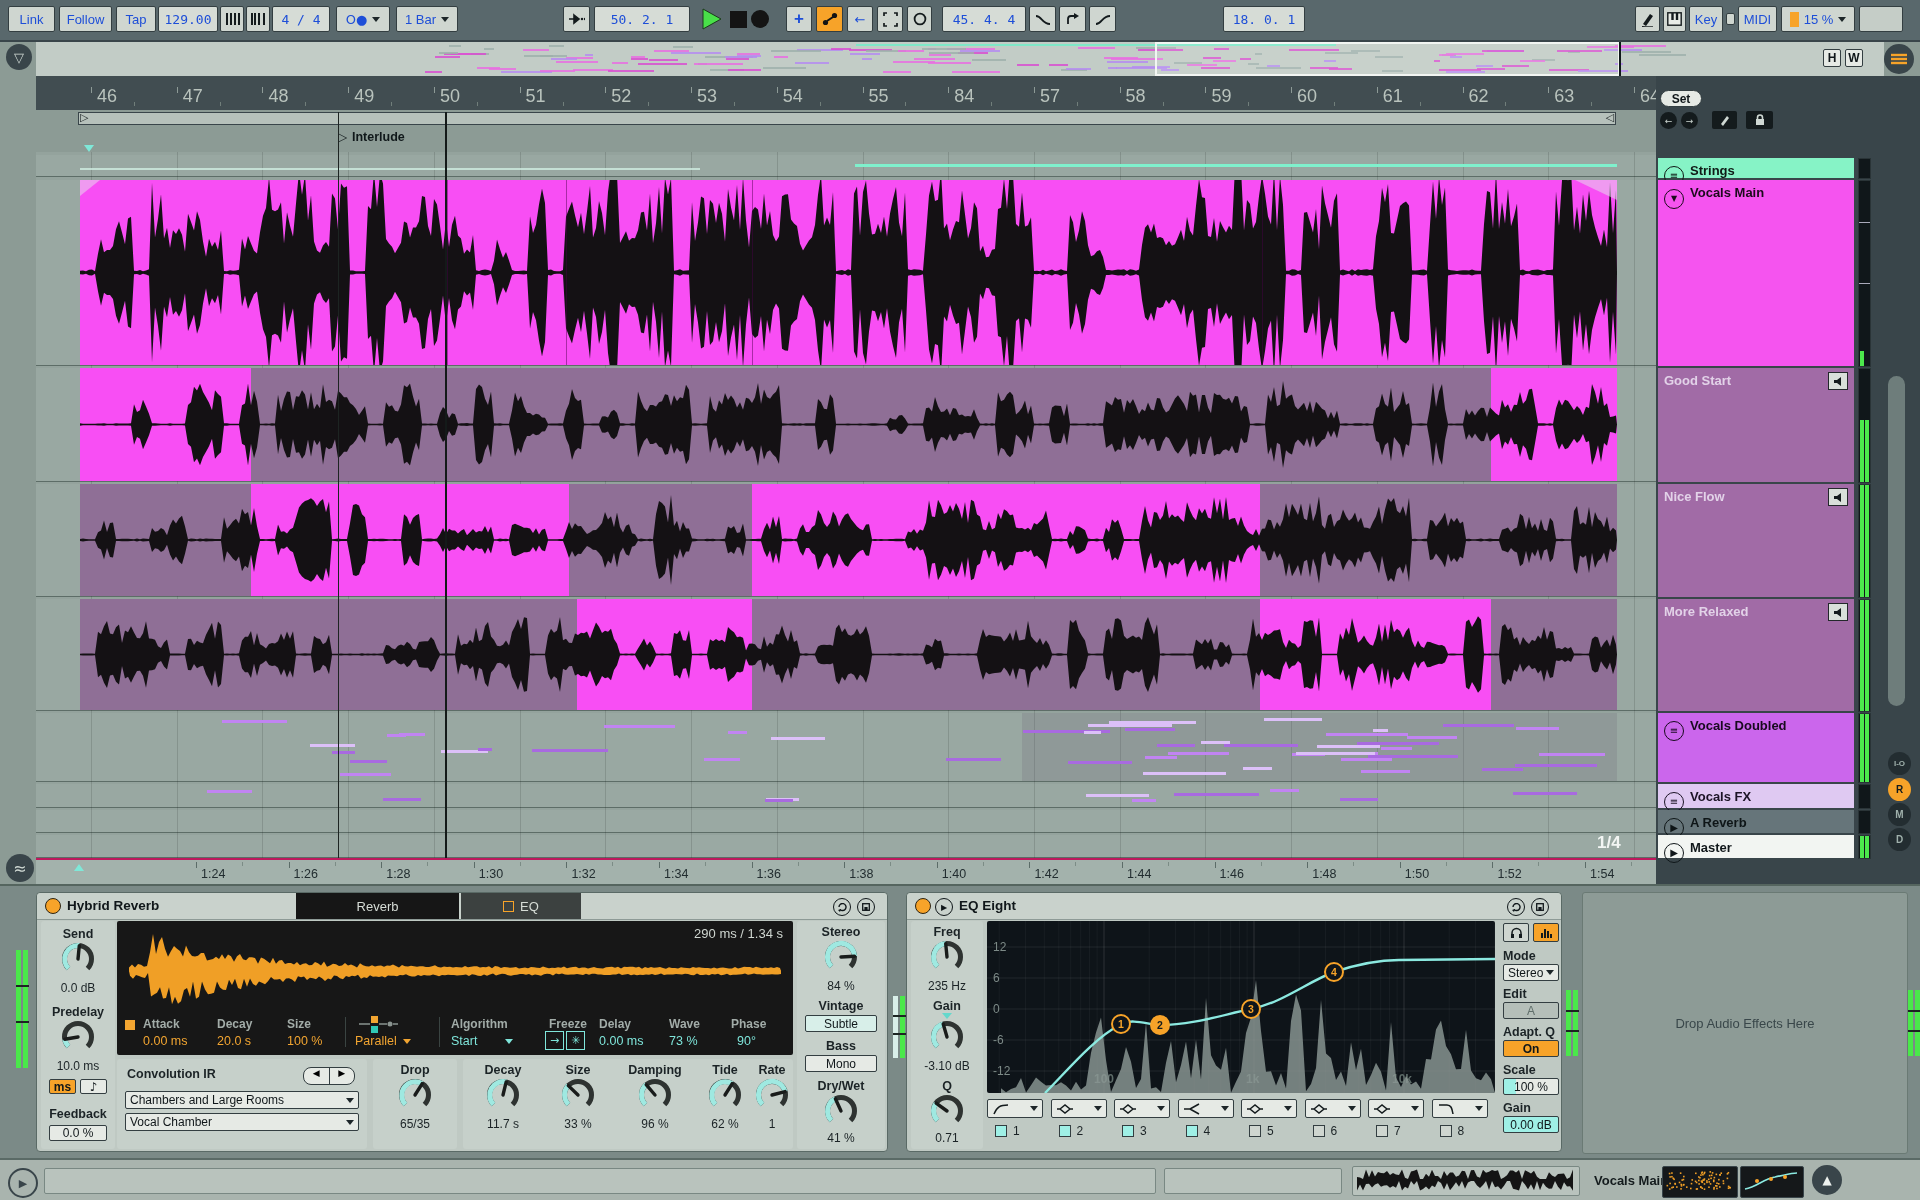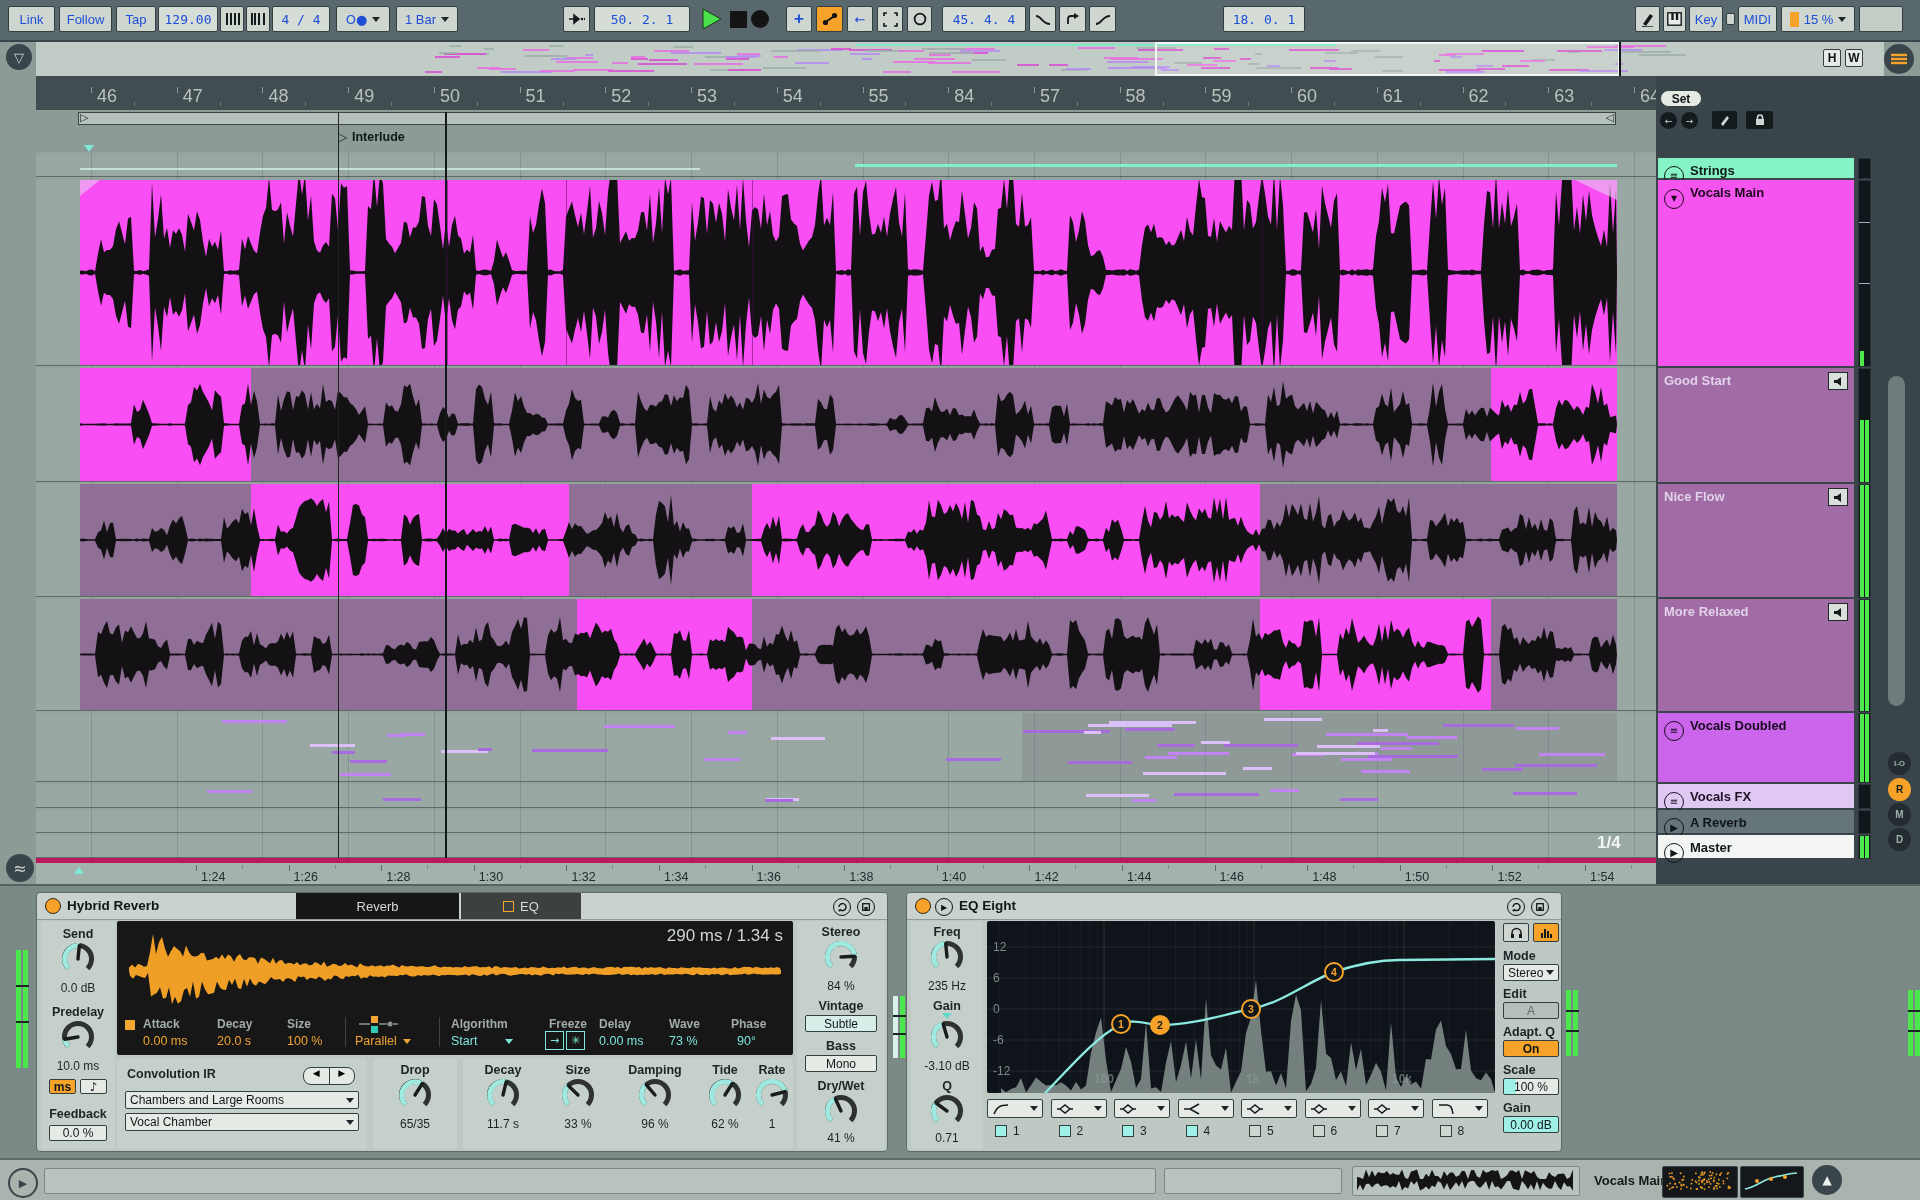--- a/index.html
+++ b/index.html
@@ -20,21 +20,21 @@
   .vbox{box-sizing:border-box;border:1px solid #333e41;border-radius:2px;background:#e6eae5;display:flex;align-items:center;justify-content:center;font-size:12px;color:#10171a;}
   
   #overview{position:absolute;left:36px;top:42px;width:1848px;height:34px;background:#c2ccc6;border-bottom:1px solid #39454a;overflow:hidden;}
   
   #barRuler{position:absolute;left:36px;top:76px;width:1620px;height:34px;background:#414d51;}
   .barnum{position:absolute;top:10px;font-size:18px;color:#b9c3bd;}
   #loopbar{position:absolute;left:78px;top:112px;width:1538px;height:13px;background:#b6c1bb;border:1px solid #39454a;box-sizing:border-box;}
   #locatorRow{position:absolute;left:36px;top:126px;width:1620px;height:26px;background:#8c9b95;border-bottom:1px solid #6a7a74;}
   #lanes{position:absolute;left:36px;top:152px;width:1620px;height:706px;background:#94a39d;}
   .seg-grid{background-image:repeating-linear-gradient(to right,rgba(0,0,0,0.085) 0,rgba(0,0,0,0.085) 1px,transparent 1px,transparent 21.43px);}
-  #timeRuler{position:absolute;left:36px;top:858px;width:1797px;height:26px;background:#a3b2ac;border-top:5px solid #be185d;}
+  #timeRuler{position:absolute;left:36px;top:858px;width:1797px;height:26px;background:#a3b2ac;border-top:2px solid #be185d;}
   .timelabel{position:absolute;top:7px;font-size:12.5px;color:#222d30;}
   
   #rightPanel{position:absolute;left:1656px;top:76px;width:264px;height:808px;background:#39454a;}
   .thead{position:absolute;left:2px;width:196px;box-sizing:border-box;border-bottom:1px solid #39454a;padding:3px 4px 0 6px;}
   .thead .nm{font-size:13px;font-weight:bold;display:block;margin-top:1px;}
   .ticon{display:inline-flex;width:18px;height:18px;border-radius:50%;border:1.6px solid #10171a;align-items:center;justify-content:center;font-size:10px;color:#10171a;vertical-align:-4px;margin-right:6px;background:transparent;}
   .meterbox{position:absolute;left:202px;width:13px;background:#10171a;border:1px solid #2a3437;box-sizing:border-box;overflow:hidden;}
   .spkr{position:absolute;right:6px;top:4px;width:18px;height:16px;background:#d9dfda;border:1px solid #23282b;display:flex;align-items:center;justify-content:center;}
   .badge{position:absolute;left:232px;width:23px;height:23px;border-radius:50%;background:#232d31;color:#9fb0ab;font-size:8.5px;display:flex;align-items:center;justify-content:center;font-weight:bold;}
   
@@ -714,21 +714,21 @@
         <div class="vbox glyph" style="position:absolute;left:39px;top:158px;width:27px;height:15px">♪</div>
         <div class="dlabel" style="left:0;top:186px;width:74px">Feedback</div>
         <div class="vbox" style="position:absolute;left:8px;top:204px;width:58px;height:16px">0.0 %</div>
       </div>
 
       <div class="blkzone" style="left:80px;top:28px;width:676px;height:134px">
         <svg id="irWave" width="664" height="86" style="position:absolute;left:6px;top:4px">
             <path d="M6,46L6,42.6L9,39.6L12,42.5L15,38.9L18,39.7L21,41.8L24,41.0L27,27.2L30,9.1L33,29.0L36,17.1L39,12.0L42,23.8L45,31.7L48,25.9L51,20.9L54,23.8L57,25.9L60,31.6L63,20.4L66,27.2L69,31.1L72,31.5L75,30.7L78,28.0L81,27.9L84,35.6L87,34.7L90,34.1L93,31.8L96,33.9L99,29.3L102,34.1L105,29.4L108,31.2L111,36.7L114,31.3L117,28.9L120,34.3L123,35.2L126,32.2L129,32.2L132,33.1L135,38.7L138,32.4L141,33.8L144,36.1L147,38.2L150,32.7L153,38.8L156,35.4L159,35.0L162,39.1L165,38.1L168,37.9L171,39.5L174,37.1L177,40.3L180,38.7L183,38.3L186,40.3L189,40.0L192,37.0L195,38.2L198,40.5L201,36.5L204,41.7L207,40.6L210,38.7L213,39.3L216,40.9L219,40.6L222,37.9L225,40.4L228,39.5L231,40.7L234,42.4L237,38.2L240,40.2L243,41.3L246,41.6L249,40.2L252,41.4L255,40.7L258,40.4L261,41.7L264,40.6L267,40.8L270,39.5L273,41.0L276,42.6L279,40.1L282,41.3L285,41.6L288,40.7L291,41.2L294,41.7L297,41.2L300,41.2L303,42.0L306,42.1L309,41.2L312,40.2L315,42.1L318,42.5L321,41.6L324,42.1L327,41.8L330,42.6L333,42.1L336,42.2L339,42.5L342,40.9L345,42.3L348,41.7L351,41.2L354,41.2L357,42.4L360,42.0L363,42.3L366,41.2L369,43.2L372,41.1L375,41.6L378,43.1L381,42.1L384,42.3L387,42.8L390,42.6L393,42.1L396,43.4L399,42.9L402,42.5L405,43.2L408,42.1L411,42.3L414,42.7L417,43.1L420,41.4L423,42.6L426,43.2L429,42.8L432,43.1L435,42.2L438,42.7L441,41.6L444,43.3L447,42.4L450,42.0L453,41.8L456,43.3L459,42.4L462,42.5L465,43.5L468,42.8L471,42.0L474,42.9L477,43.3L480,43.4L483,42.3L486,41.9L489,41.7L492,42.8L495,41.8L498,43.5L501,41.7L504,42.0L507,41.7L510,41.7L513,42.6L516,41.8L519,43.7L522,41.9L525,43.0L528,41.9L531,42.8L534,42.4L537,41.9L540,43.0L543,43.7L546,42.3L549,43.1L552,43.1L555,43.4L558,42.3L561,42.8L564,43.0L567,43.3L570,41.9L573,42.8L576,42.3L579,42.7L582,43.0L585,42.9L588,43.6L591,42.5L594,43.4L597,42.8L600,42.5L603,43.1L606,43.6L609,43.6L612,42.1L615,43.4L618,42.8L621,41.8L624,42.1L627,42.0L630,42.9L633,41.8L636,42.5L639,43.3L642,42.4L645,43.1L648,42.3L651,42.9L654,41.9L657,43.0L658,46L658,49.0L655,49.4L652,49.4L649,49.3L646,49.6L643,49.4L640,49.8L637,49.2L634,49.2L631,48.6L628,49.3L625,49.8L622,48.4L619,49.2L616,49.5L613,49.8L610,49.7L607,50.2L604,48.8L601,49.8L598,50.2L595,48.7L592,49.4L589,49.1L586,50.2L583,49.5L580,50.0L577,49.9L574,48.6L571,50.2L568,50.0L565,49.0L562,48.7L559,49.4L556,49.2L553,49.1L550,49.5L547,49.4L544,49.6L541,50.0L538,48.5L535,49.4L532,50.1L529,49.1L526,49.7L523,49.5L520,50.0L517,49.8L514,50.2L511,49.5L508,50.2L505,49.0L502,49.6L499,50.0L496,48.5L493,49.6L490,49.4L487,50.1L484,49.9L481,50.0L478,49.4L475,49.4L472,48.8L469,48.7L466,49.8L463,48.8L460,50.0L457,49.6L454,48.9L451,49.5L448,49.4L445,49.8L442,49.5L439,48.6L436,49.2L433,48.5L430,50.6L427,48.9L424,48.8L421,49.2L418,50.8L415,50.1L412,49.5L409,50.5L406,49.0L403,49.7L400,49.1L397,49.1L394,49.8L391,50.1L388,50.7L385,50.2L382,49.1L379,48.7L376,49.5L373,50.5L370,48.6L367,49.6L364,50.7L361,49.6L358,51.0L355,50.7L352,49.7L349,49.2L346,50.9L343,49.5L340,49.9L337,50.3L334,50.6L331,50.0L328,49.9L325,49.8L322,50.2L319,50.1L316,51.3L313,50.2L310,49.4L307,50.4L304,50.4L301,50.1L298,50.9L295,49.9L292,51.5L289,51.6L286,50.7L283,49.3L280,50.2L277,50.1L274,51.3L271,50.8L268,50.7L265,50.4L262,52.4L259,51.2L256,52.1L253,51.6L250,51.7L247,50.3L244,52.9L241,52.3L238,53.8L235,49.7L232,51.3L229,50.7L226,52.0L223,51.1L220,54.3L217,53.3L214,51.0L211,50.5L208,54.5L205,53.5L202,55.9L199,53.3L196,51.4L193,54.3L190,53.2L187,52.7L184,54.9L181,51.4L178,52.2L175,51.2L172,57.0L169,54.6L166,53.3L163,53.6L160,56.9L157,54.0L154,54.6L151,54.4L148,51.9L145,56.2L142,59.2L139,57.7L136,56.4L133,60.7L130,59.1L127,53.4L124,61.8L121,53.7L118,64.2L115,63.0L112,53.7L109,60.1L106,54.8L103,64.9L100,64.7L97,62.4L94,56.6L91,67.8L88,68.8L85,69.2L82,64.4L79,56.4L76,71.7L73,73.8L70,56.6L67,71.7L64,62.9L61,65.1L58,76.3L55,78.8L52,71.8L49,79.3L46,62.2L43,72.9L40,73.6L37,62.2L34,67.8L31,69.4L28,71.4L25,48.1L22,53.0L19,52.3L16,51.0L13,49.9L10,53.8L7,50.7Z" fill="#f09f26"></path>
             <line x1="6" y1="46" x2="658" y2="46" stroke="#f09f26" stroke-width="1"></line>
           </svg>
-        <div style="position:absolute;right:10px;top:5px;font-size:17px;color:#cfd6d0">290 ms / 1.34 s</div>
+        <div style="position:absolute;right:10px;top:5px;font-size:13px;color:#cfd6d0">290 ms / 1.34 s</div>
         <div style="position:absolute;left:8px;top:99px;width:10px;height:10px;background:#f2a531"></div>
         <div class="blklabel" style="left:26px;top:96px">Attack</div>
         <div class="blkval-o" style="left:26px;top:113px">0.00 ms</div>
         <div class="blklabel" style="left:100px;top:96px">Decay</div>
         <div class="blkval-o" style="left:100px;top:113px">20.0 s</div>
         <div class="blklabel" style="left:170px;top:96px">Size</div>
         <div class="blkval-o" style="left:170px;top:113px">100 %</div>
         <div style="position:absolute;left:228px;top:96px;width:1px;height:30px;background:#3a4442"></div>
         <svg width="42" height="18" style="position:absolute;left:240px;top:94px">
             <rect x="14" y="1" width="7" height="7" fill="#f2a531"></rect>
@@ -1060,20 +1060,23 @@
         <div class="vbox" style="position:absolute;left:0;top:79px;width:56px;height:17px;background:#b5bfb9;color:#5f6e6a">A</div>
         <div class="dlabel" style="left:0;top:102px;text-align:left">Adapt. Q</div>
         <div class="vbox" style="position:absolute;left:0;top:117px;width:56px;height:17px;background:#f7a329;font-weight:bold">On</div>
         <div class="dlabel" style="left:0;top:140px;text-align:left">Scale</div>
         <div class="vbox" style="position:absolute;left:0;top:155px;width:56px;height:17px;background:linear-gradient(to right,#9ff0e6 0 22%,#e6eae5 22%)">100 %</div>
         <div class="dlabel" style="left:0;top:178px;text-align:left">Gain</div>
         <div class="vbox" style="position:absolute;left:0;top:193px;width:56px;height:17px;background:#9ff0e6">0.00 dB</div>
       </div>
     </div>
 
+    <div id="dropzone" class="abs" style="left:1582px;top:6px;width:324px;height:260px">
+        <span>Drop Audio Effects Here</span>
+      </div>
   <div style="position: absolute; left: 16px; top: 64px; width: 13px; height: 118px;">
         <div style="position:absolute;left:0;top:0;width:5px;height:100%;background:#4ae84a"></div>
         <div style="position:absolute;left:7px;top:0;width:5px;height:100%;background:#4ae84a"></div>
         <div style="position:absolute;left:0;top:30%;width:100%;height:2px;background:#1c2422"></div>
         <div style="position:absolute;left:0;top:60%;width:100%;height:2px;background:#1c2422"></div>
       </div>
       <div style="position: absolute; left: 893px; top: 110px; width: 13px; height: 62px;">
         <div style="position:absolute;left:0;top:0;width:5px;height:100%;background:#d9efe9"></div>
         <div style="position:absolute;left:7px;top:0;width:5px;height:100%;background:#4ae84a"></div>
         <div style="position:absolute;left:0;top:30%;width:100%;height:2px;background:#1c2422"></div>

